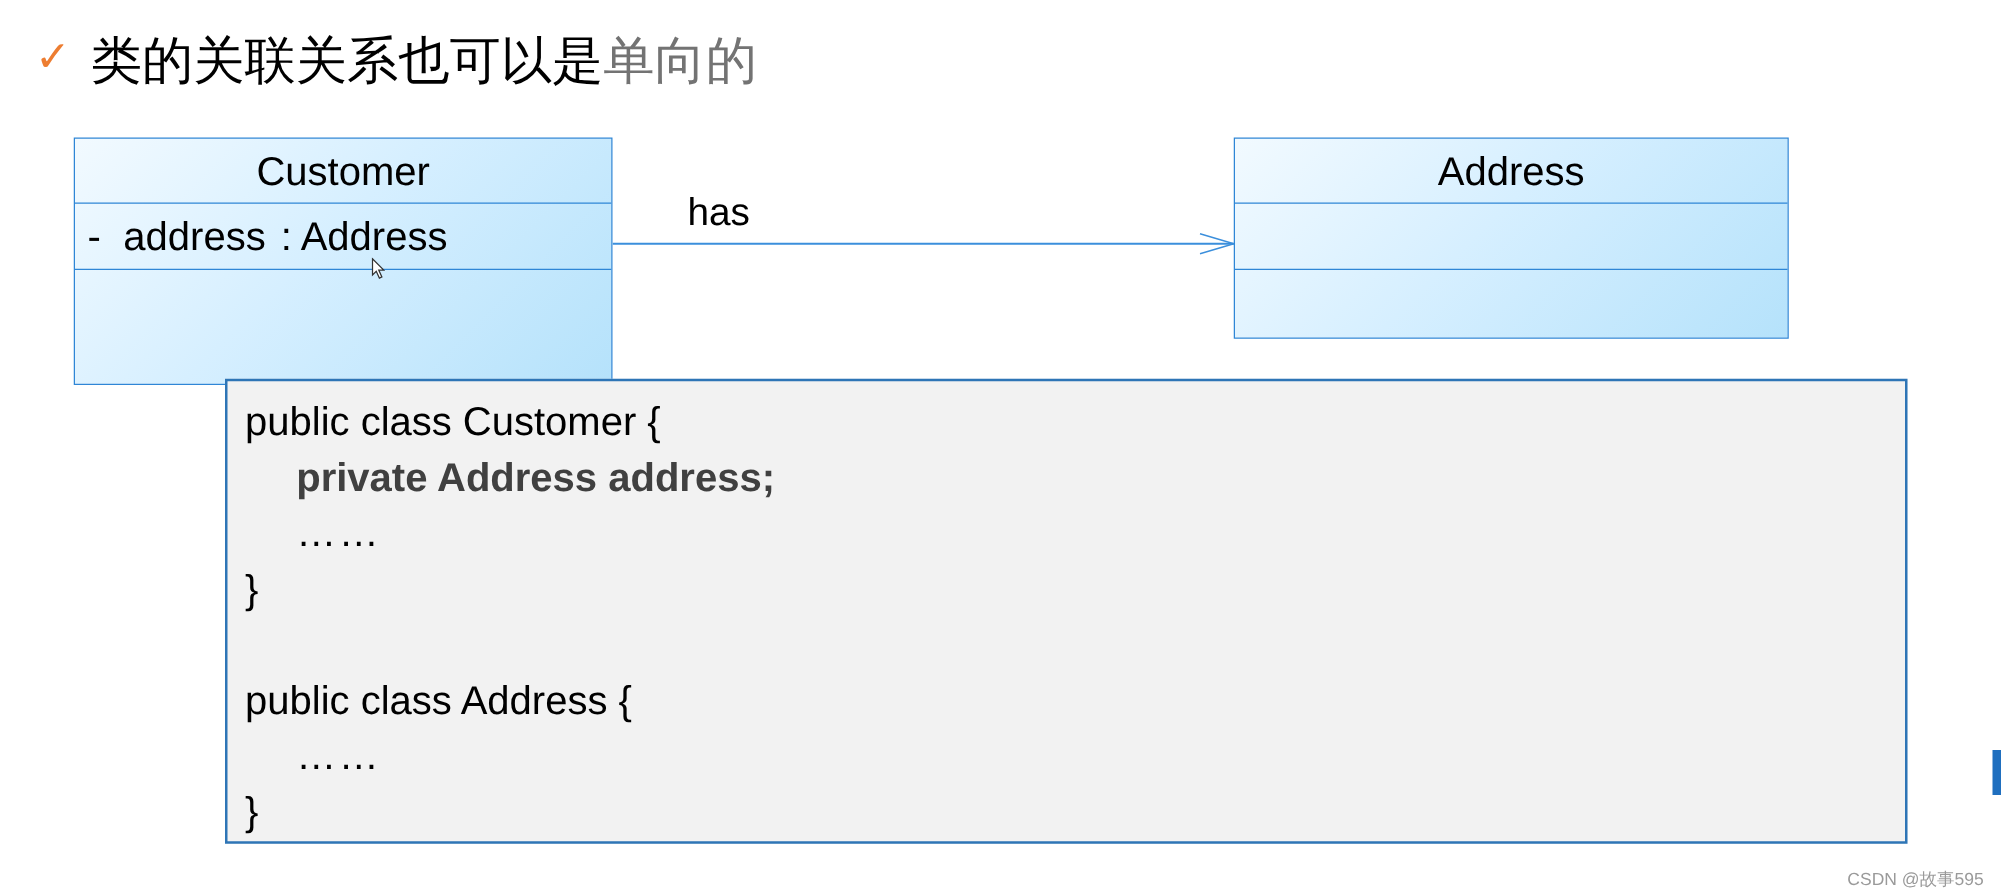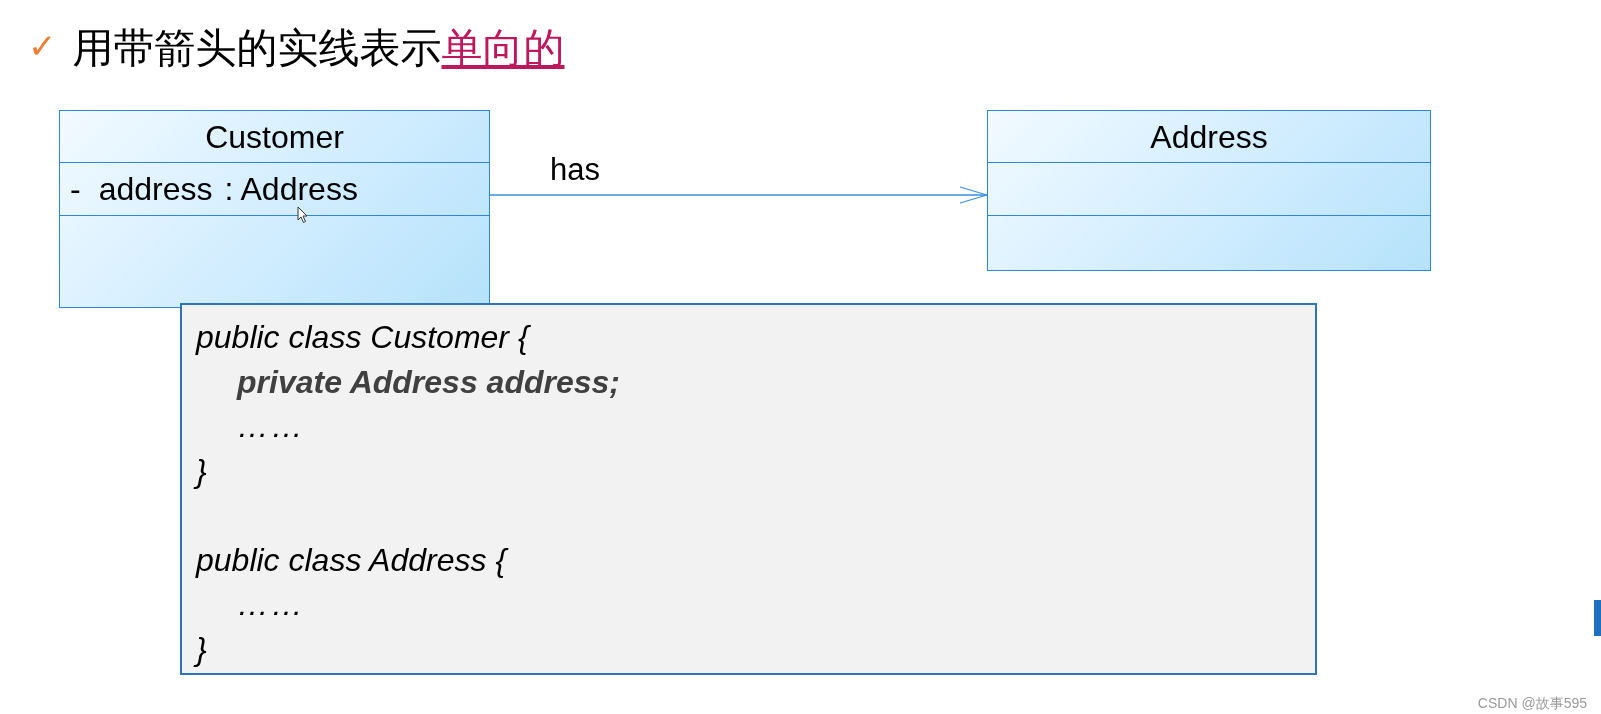--- a/index.html
+++ b/index.html
@@ -31,21 +31,21 @@
       margin-right: 16px;
       line-height: 1;
       position: relative;
       top: -2px;
     }
     .title-keyword {
       color: #1f78c8;
       font-weight: bold;
     }
     .title-text { color: #000000; }
-    .title-orange { color: #be185d; text-decoration: underline; }
+    .title-orange { color: #737373; }
 
     .uml-class {
       position: absolute;
       border: 1px solid #2f86d6;
       box-sizing: border-box;
       background: linear-gradient(135deg, #f2faff 0%, #d6efff 45%, #b5e2fb 100%);
     }
     .uml-section {
       box-sizing: border-box;
       border-bottom: 1px solid #2f86d6;
@@ -94,27 +94,26 @@
       left: 297px;
       top: 206px;
       width: 12px;
       height: 18px;
     }
 
     .code-box {
       position: absolute;
       left: 180px;
       top: 303px;
-      width: 1137px;
+      width: 1346px;
       height: 372px;
       box-sizing: border-box;
       border: 2px solid #2e75b6;
       background: #f2f2f2;
       padding: 10px 0 16px 14px;
-      font-style: italic;
     }
     .code-line {
       font-size: 32px;
       height: 44.5px;
       line-height: 44.5px;
       color: #000;
       white-space: pre;
     }
     .code-indent { padding-left: 41px; }
     .code-highlight {
@@ -140,21 +139,21 @@
       top: 695px;
       font-size: 14px;
       color: #9a9a9a;
     }
   </style>
 </head>
 <body>
 
 <div class="title-row">
   <span class="check-icon">✓</span>
-  <span class="title-text">用带箭头的实线表示</span>
+  <span class="title-text">类的关联关系也可以是</span>
   <span class="title-orange">单向的</span>
 </div>
 
 <div class="uml-class" style="left:59px; top:110px; width:431px; height:198px;">
   <div class="uml-section uml-name">
     <span>Customer</span>
   </div>
   <div class="uml-section uml-attrs">
     <span class="attr-vis">-</span>
     <span class="attr-name">address</span>

